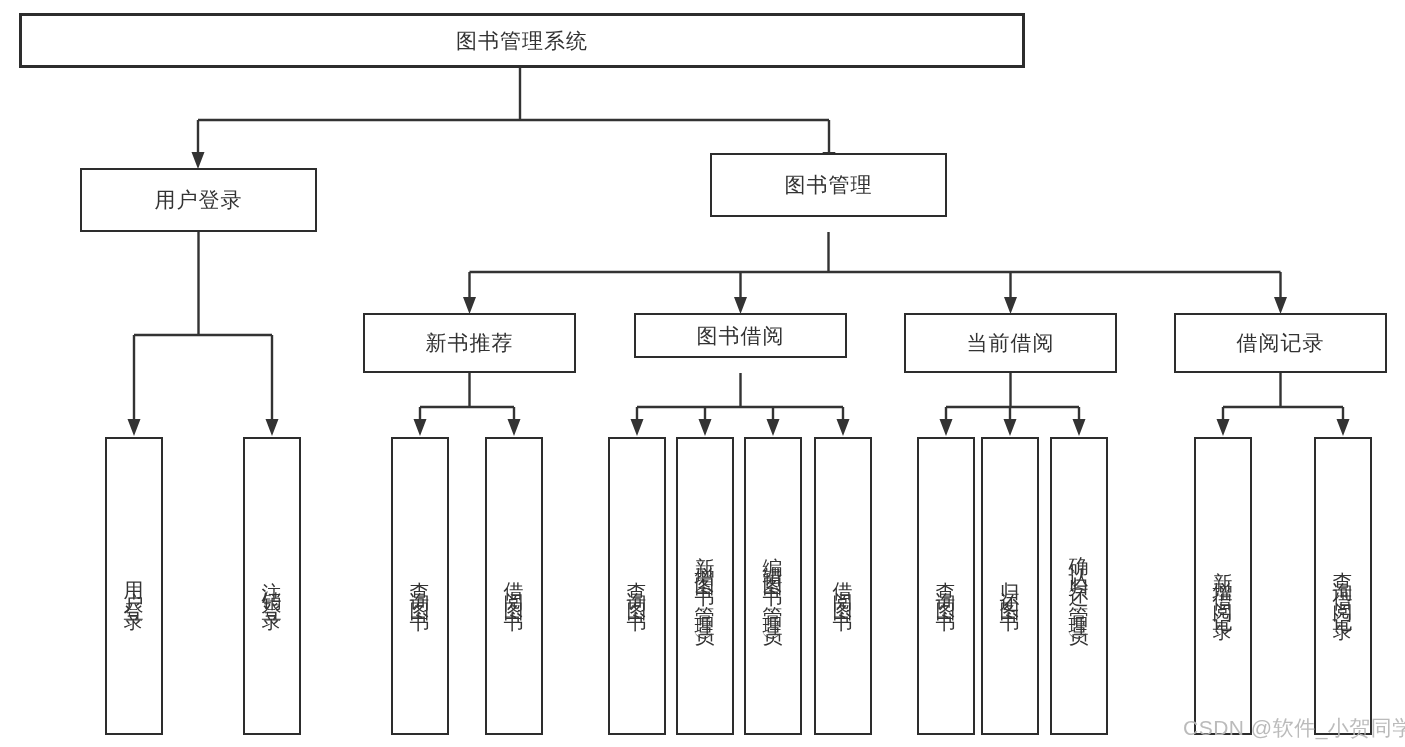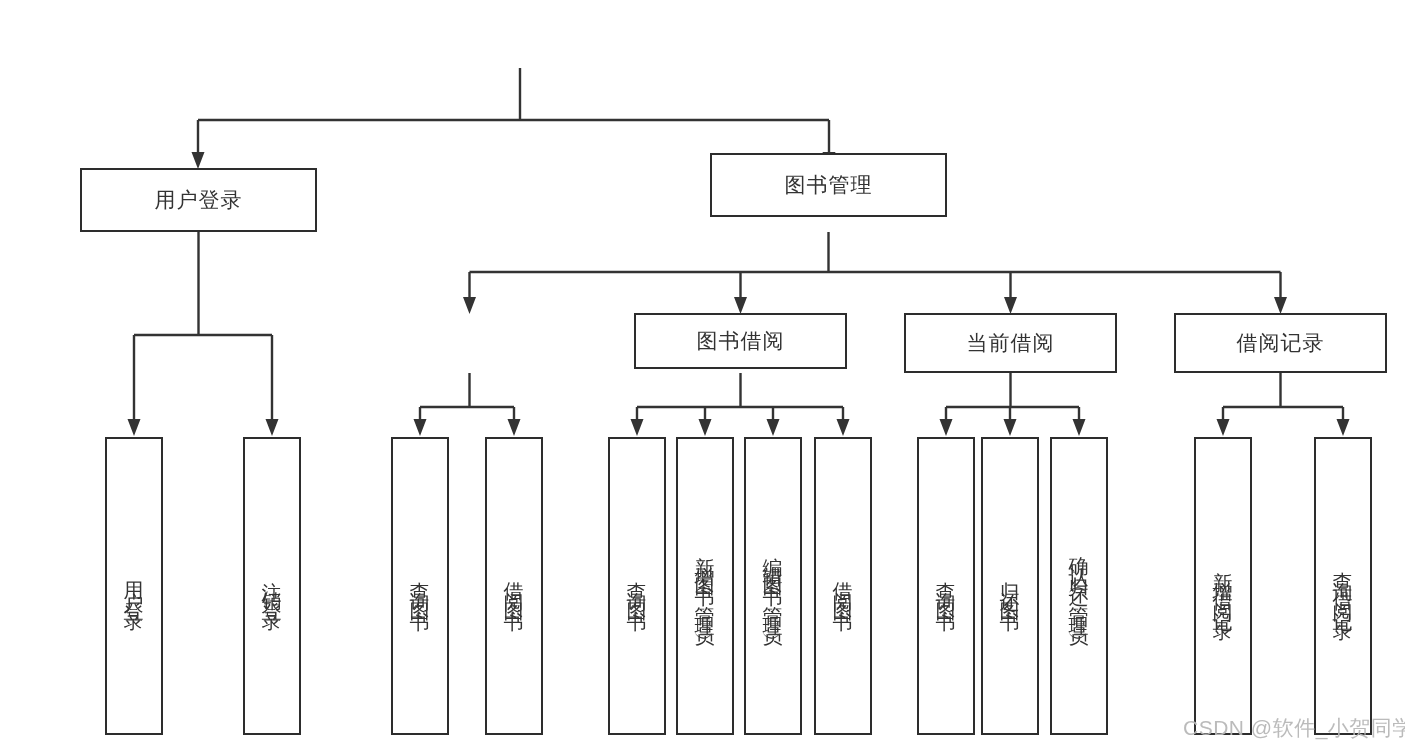--- a/index.html
+++ b/index.html
@@ -42,29 +42,35 @@
     <path class="arrow" d="
       M191.5 152H204.5L198 169Z M822.5 152H835.5L829 169Z
       M463 297H476L469.5 314Z M734 297H747L740.5 314Z M1004 297H1017L1010.5 314Z M1274 297H1287L1280.5 314Z
       M127.5 419H140.5L134 436Z M265.5 419H278.5L272 436Z
       M413.5 419H426.5L420 436Z M507.5 419H520.5L514 436Z
       M630.5 419H643.5L637 436Z M698.5 419H711.5L705 436Z M766.5 419H779.5L773 436Z M836.5 419H849.5L843 436Z
       M939.5 419H952.5L946 436Z M1003.5 419H1016.5L1010 436Z M1072.5 419H1085.5L1079 436Z
       M1216.5 419H1229.5L1223 436Z M1336.5 419H1349.5L1343 436Z"></path>
   </svg>
 
+  <div class="node root" style="left:19px;top:13px;width:1006px;height:55px">
+    <span class="h-label">图书管理系统</span>
+  </div>
 
   <div class="node" style="left:80px;top:168px;width:237px;height:64px">
     <span class="h-label">用户登录</span>
   </div>
   <div class="node" style="left:710px;top:153px;width:237px;height:64px">
     <span class="h-label">图书管理</span>
   </div>
 
-  <div class="node" style="left:634px;top:313px;width:213px;height:56px">
+  <div class="node" style="left:363px;top:313px;width:213px;height:60px">
+    <span class="h-label">新书推荐</span>
+  </div>
+  <div class="node" style="left:634px;top:313px;width:213px;height:45px">
     <span class="h-label">图书借阅</span>
   </div>
   <div class="node" style="left:904px;top:313px;width:213px;height:60px">
     <span class="h-label">当前借阅</span>
   </div>
   <div class="node" style="left:1174px;top:313px;width:213px;height:60px">
     <span class="h-label">借阅记录</span>
   </div>
 
   <div class="node" style="left:105px;top:437px;width:58px;height:298px">

